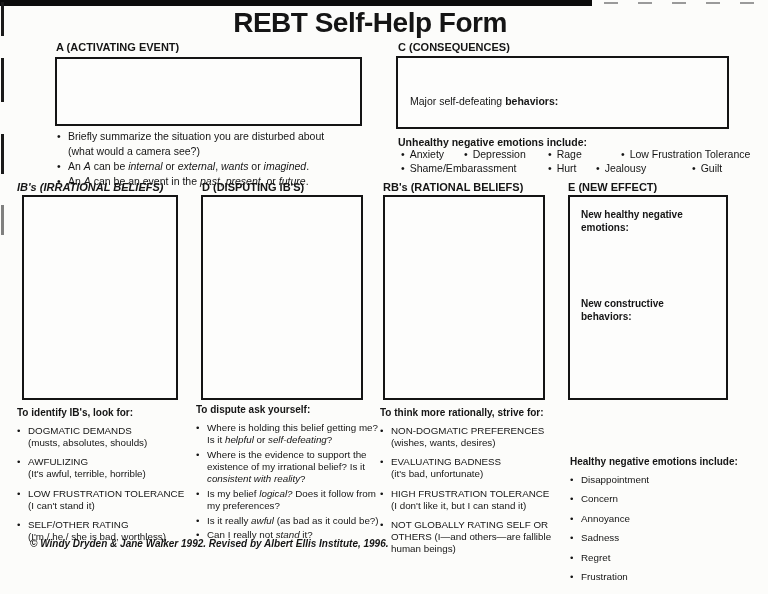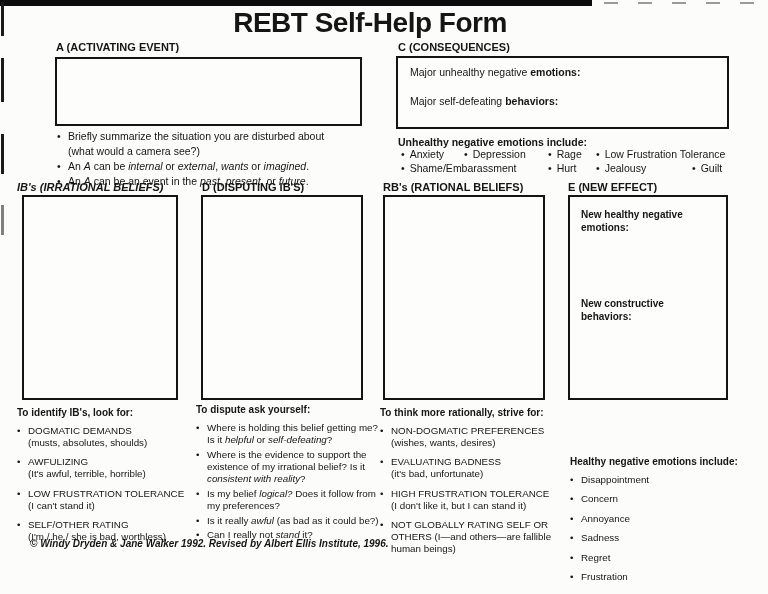--- a/index.html
+++ b/index.html
@@ -69,28 +69,27 @@
         <span><span>An </span><span class="i">A</span><span> can be </span><span class="i">internal</span><span> or </span><span class="i">external</span><span>, </span><span class="i">wants</span><span> or </span><span class="i">imagined</span><span>.</span></span>
       </div>
     <div class="brow">
         <span class="bu">•</span>
         <span><span>An </span><span class="i">A</span><span> can be an event in the </span><span class="i">past</span><span>, </span><span class="i">present</span><span>, or </span><span class="i">future</span><span>.</span></span>
       </div>
   </div>
 
   <div class="sec-label" style="left:398px;top:41px;">C (CONSEQUENCES)</div>
   <div class="fbox" style="left:396px;top:56px;width:329px;height:69px;">
-    <div class="cbox-line" style="top:8px;"><span>Major unhealthy negative </span><span class="b">emotions:</span></div>
     <div class="cbox-line" style="top:37px;"><span>Major self-defeating </span><span class="b">behaviors:</span></div>
   </div>
   <div class="unhealthy-header">Unhealthy negative emotions include:</div>
   <div class="em-item" style="left:401px;top:148px;"><span class="bu">•</span><span>Anxiety</span></div>
   <div class="em-item" style="left:464px;top:148px;"><span class="bu">•</span><span>Depression</span></div>
   <div class="em-item" style="left:548px;top:148px;"><span class="bu">•</span><span>Rage</span></div>
-  <div class="em-item" style="left:596px;top:148px;"><span class="bu">•</span><span>Low Frustration Tolerance</span></div>
+  <div class="em-item" style="left:621px;top:148px;"><span class="bu">•</span><span>Low Frustration Tolerance</span></div>
   <div class="em-item" style="left:401px;top:162px;"><span class="bu">•</span><span>Shame/Embarassment</span></div>
   <div class="em-item" style="left:548px;top:162px;"><span class="bu">•</span><span>Hurt</span></div>
   <div class="em-item" style="left:596px;top:162px;"><span class="bu">•</span><span>Jealousy</span></div>
   <div class="em-item" style="left:692px;top:162px;"><span class="bu">•</span><span>Guilt</span></div>
 
   <div class="sec-label" style="left:17px;top:181px;font-style:italic;">IB's (IRRATIONAL BELIEFS)</div>
   <div class="sec-label" style="left:202px;top:181px;">D (DISPUTING IB'S)</div>
   <div class="sec-label" style="left:383px;top:181px;">RB's (RATIONAL BELIEFS)</div>
   <div class="sec-label" style="left:568px;top:181px;">E (NEW EFFECT)</div>
 

